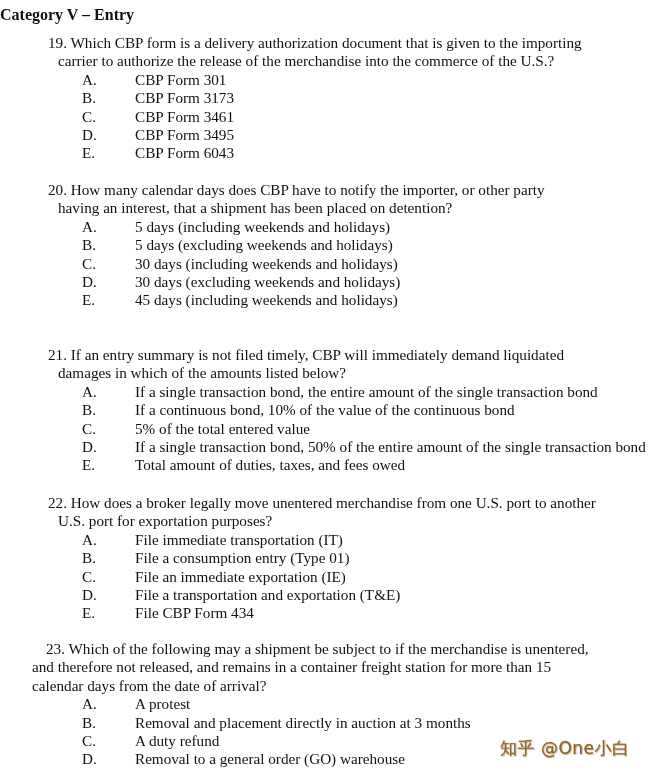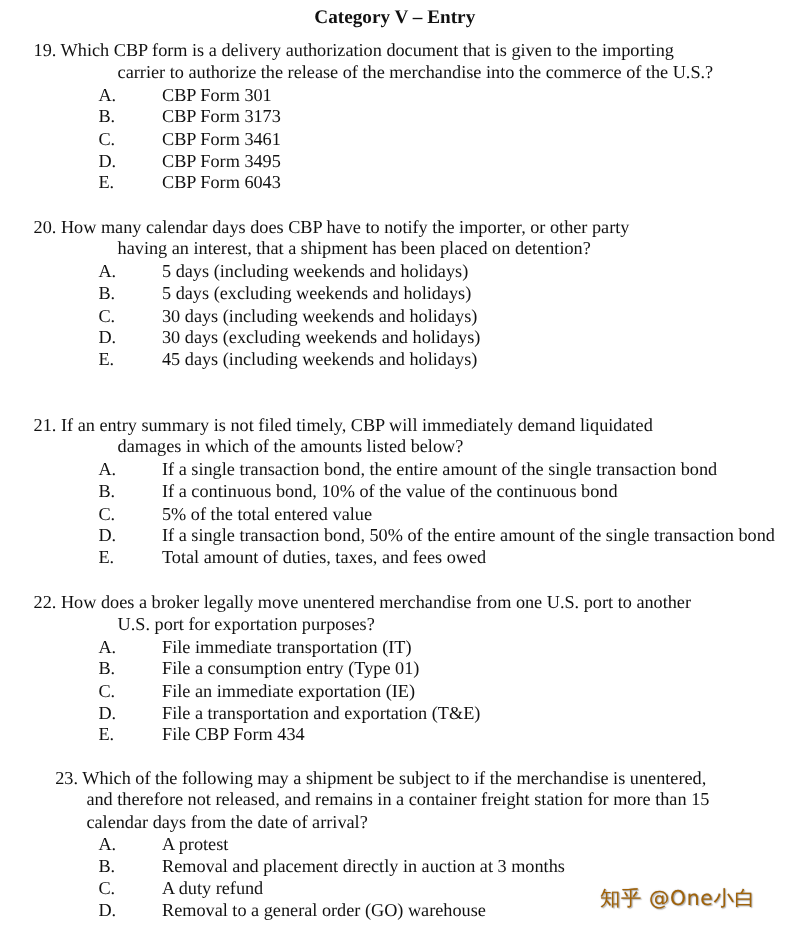--- a/index.html
+++ b/index.html
@@ -2,29 +2,29 @@
 <html><head>
 <meta charset="utf-8">
 <style>
   html, body { margin: 0; padding: 0; background: #ffffff; }
   body {
     width: 658px; height: 776px; position: relative; overflow: hidden;
     font-family: "Liberation Serif", "DejaVu Serif", serif;
     color: #111111;
   }
   .title {
-    position: absolute; left: 0; top: 5px; width: 658px; text-align: center;
+    position: absolute; left: 0; top: 5px; width: 658px; text-align: left;
     font-weight: bold; font-size: 16px; line-height: 20px;
   }
   .question { position: absolute; left: 0; width: 658px; }
   .q-line {
     font-size: 15.2px; line-height: 18.4px; white-space: nowrap;
   }
-  .q-first { padding-left: 28px; }
-  .q-cont { padding-left: 58px; margin-left: 40px; }
+  .q-first { padding-left: 48px; }
+  .q-cont { padding-left: 58px; }
   .opt {
     position: relative; font-size: 15.2px; line-height: 18.4px; white-space: nowrap;
   }
   .opt .letter { position: absolute; left: 82px; }
   .opt .text { display: block; padding-left: 106px; white-space: normal; width: 512px; margin-left: 29px; }
   .q23 .q-first { padding-left: 46px; }
   .q23 .q-cont { padding-left: 32px; }
   .watermark {
     position: absolute; left: 500px; top: 737px;
     font-family: "DejaVu Sans", sans-serif; font-size: 17px;

